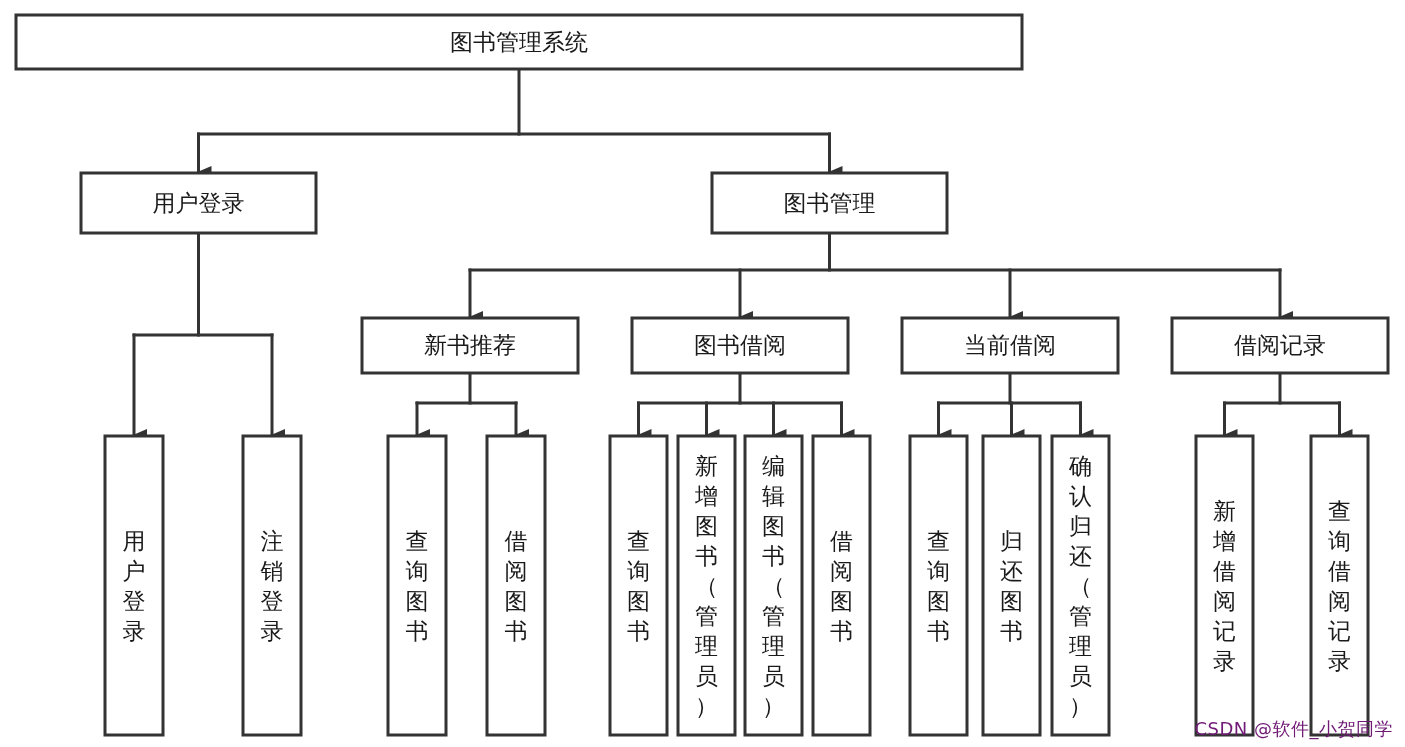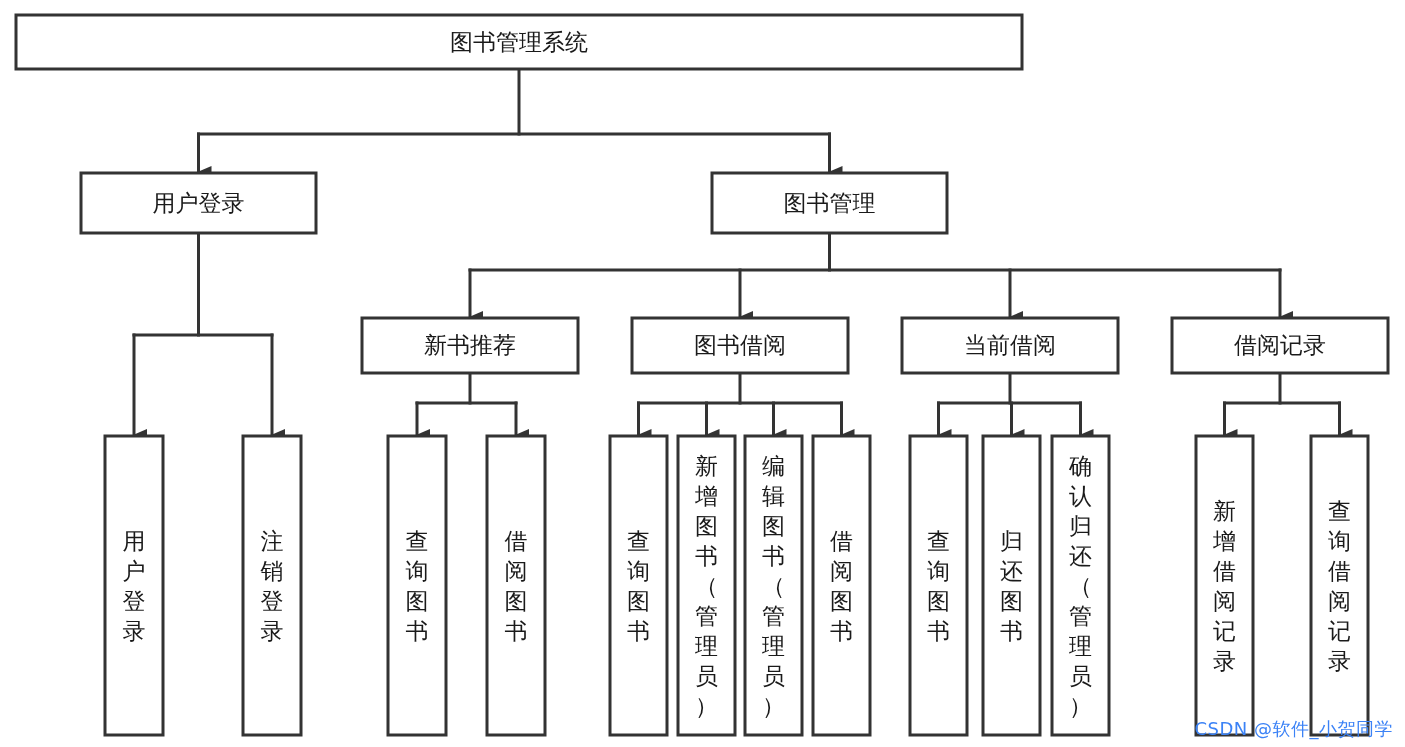--- a/index.html
+++ b/index.html
@@ -53,21 +53,21 @@
     font-size: 23px;
     fill: #1a1a1a;
     text-anchor: middle;
   }
   .watermark {
     position: absolute;
     right: 12px;
     bottom: 6px;
     font-family: "DejaVu Sans", "Liberation Sans", sans-serif;
     font-size: 18px;
-    color: #3b82f6;
+    color: #701a75;
     letter-spacing: 0.5px;
     white-space: nowrap;
     user-select: none;
   }
 </style>
 </head>
 <body>
 
 <div id="diagram-root">
   <svg class="diagram" viewBox="0 0 1405 747">

